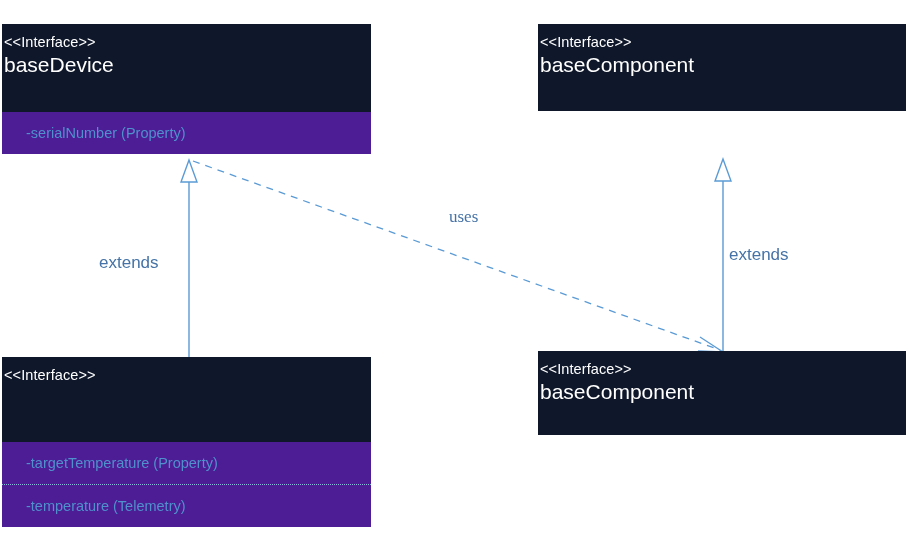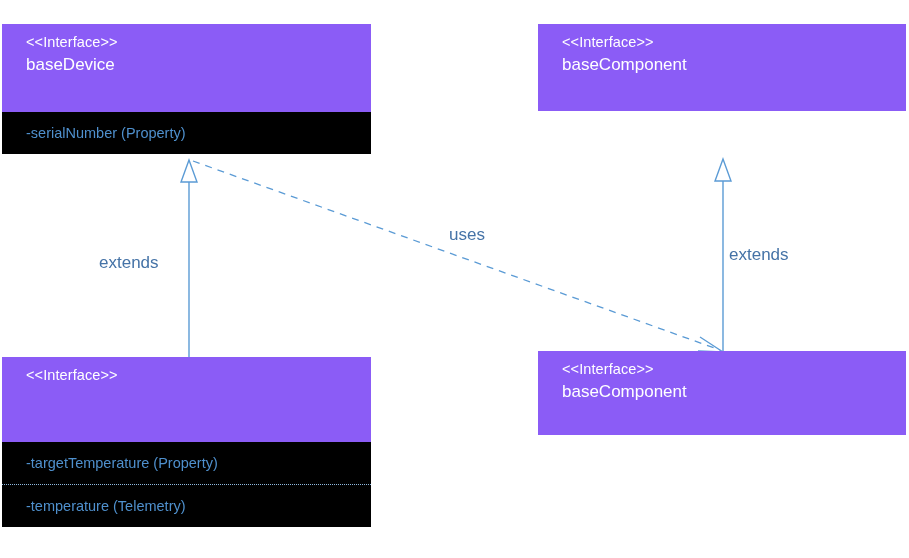--- a/index.html
+++ b/index.html
@@ -34,40 +34,40 @@
     z-index: 1;
   }
 
   
   .uml-class {
     position: absolute;
     z-index: 2;
     box-sizing: border-box;
   }
   .uml-header {
-    background: #8b5cf6;
+    background: #0f172a;
     color: #ffffff;
-    padding: 8px 10px 10px 24px;
+    padding: 8px 10px 10px 2px;
     box-sizing: border-box;
   }
   .uml-stereotype {
     font-size: 14.5px;
     line-height: 20px;
     letter-spacing: 0.1px;
     color: #ffffff;
     white-space: nowrap;
   }
   .uml-classname {
-    font-size: 17px;
+    font-size: 21px;
     line-height: 26px;
     color: #ffffff;
     white-space: nowrap;
   }
   .uml-body {
-    background: #000000;
+    background: #4c1d95;
     box-sizing: border-box;
   }
   .uml-member {
     font-size: 14.5px;
     line-height: 20px;
     color: #4F90CD;
     padding: 11px 10px 11px 24px;
     box-sizing: border-box;
     white-space: nowrap;
   }
@@ -105,21 +105,21 @@
     <g>
       <line x1="193" y1="161" x2="720" y2="350" stroke="#5B9BD5" stroke-width="1.3" stroke-dasharray="7 6"></line>
       <path d="M 700 337 L 723 352 L 698 351" fill="none" stroke="#5B9BD5" stroke-width="1.3" stroke-linecap="butt" stroke-linejoin="miter"></path>
     </g>
   </svg>
 
   <div class="conn-label" style="left:99px; top:253px;">extends</div>
 
   <div class="conn-label" style="left:729px; top:245px;">extends</div>
 
-  <div class="conn-label" style="left:449px; top:225px;">uses</div>
+  <div class="conn-label" style="left:449px; top:207px;font-family:Liberation Serif, serif;">uses</div>
 
   <div class="uml-class" style="left:2px; top:24px; width:369px;">
     <div class="uml-header" style="height:88px;">
       <div class="uml-stereotype">&lt;&lt;Interface&gt;&gt;</div>
       <div class="uml-classname">baseDevice</div>
     </div>
     <div class="uml-body">
       <div class="uml-member">-serialNumber (Property)</div>
     </div>
   </div>

